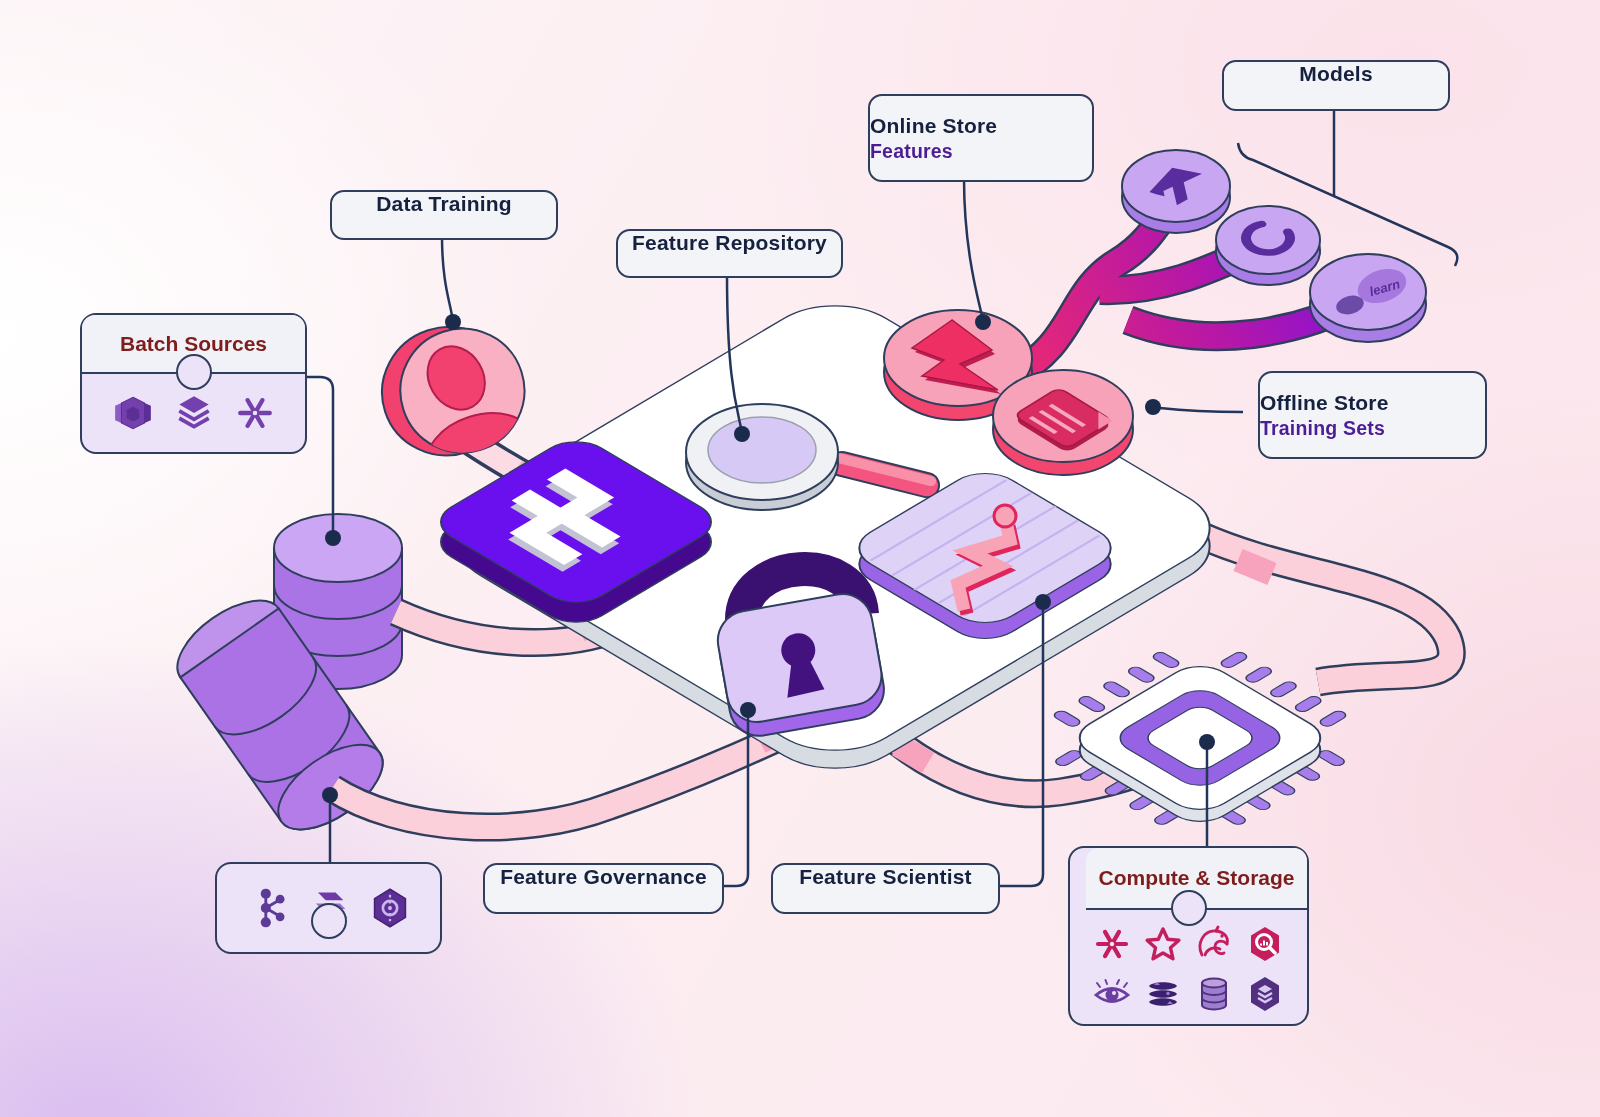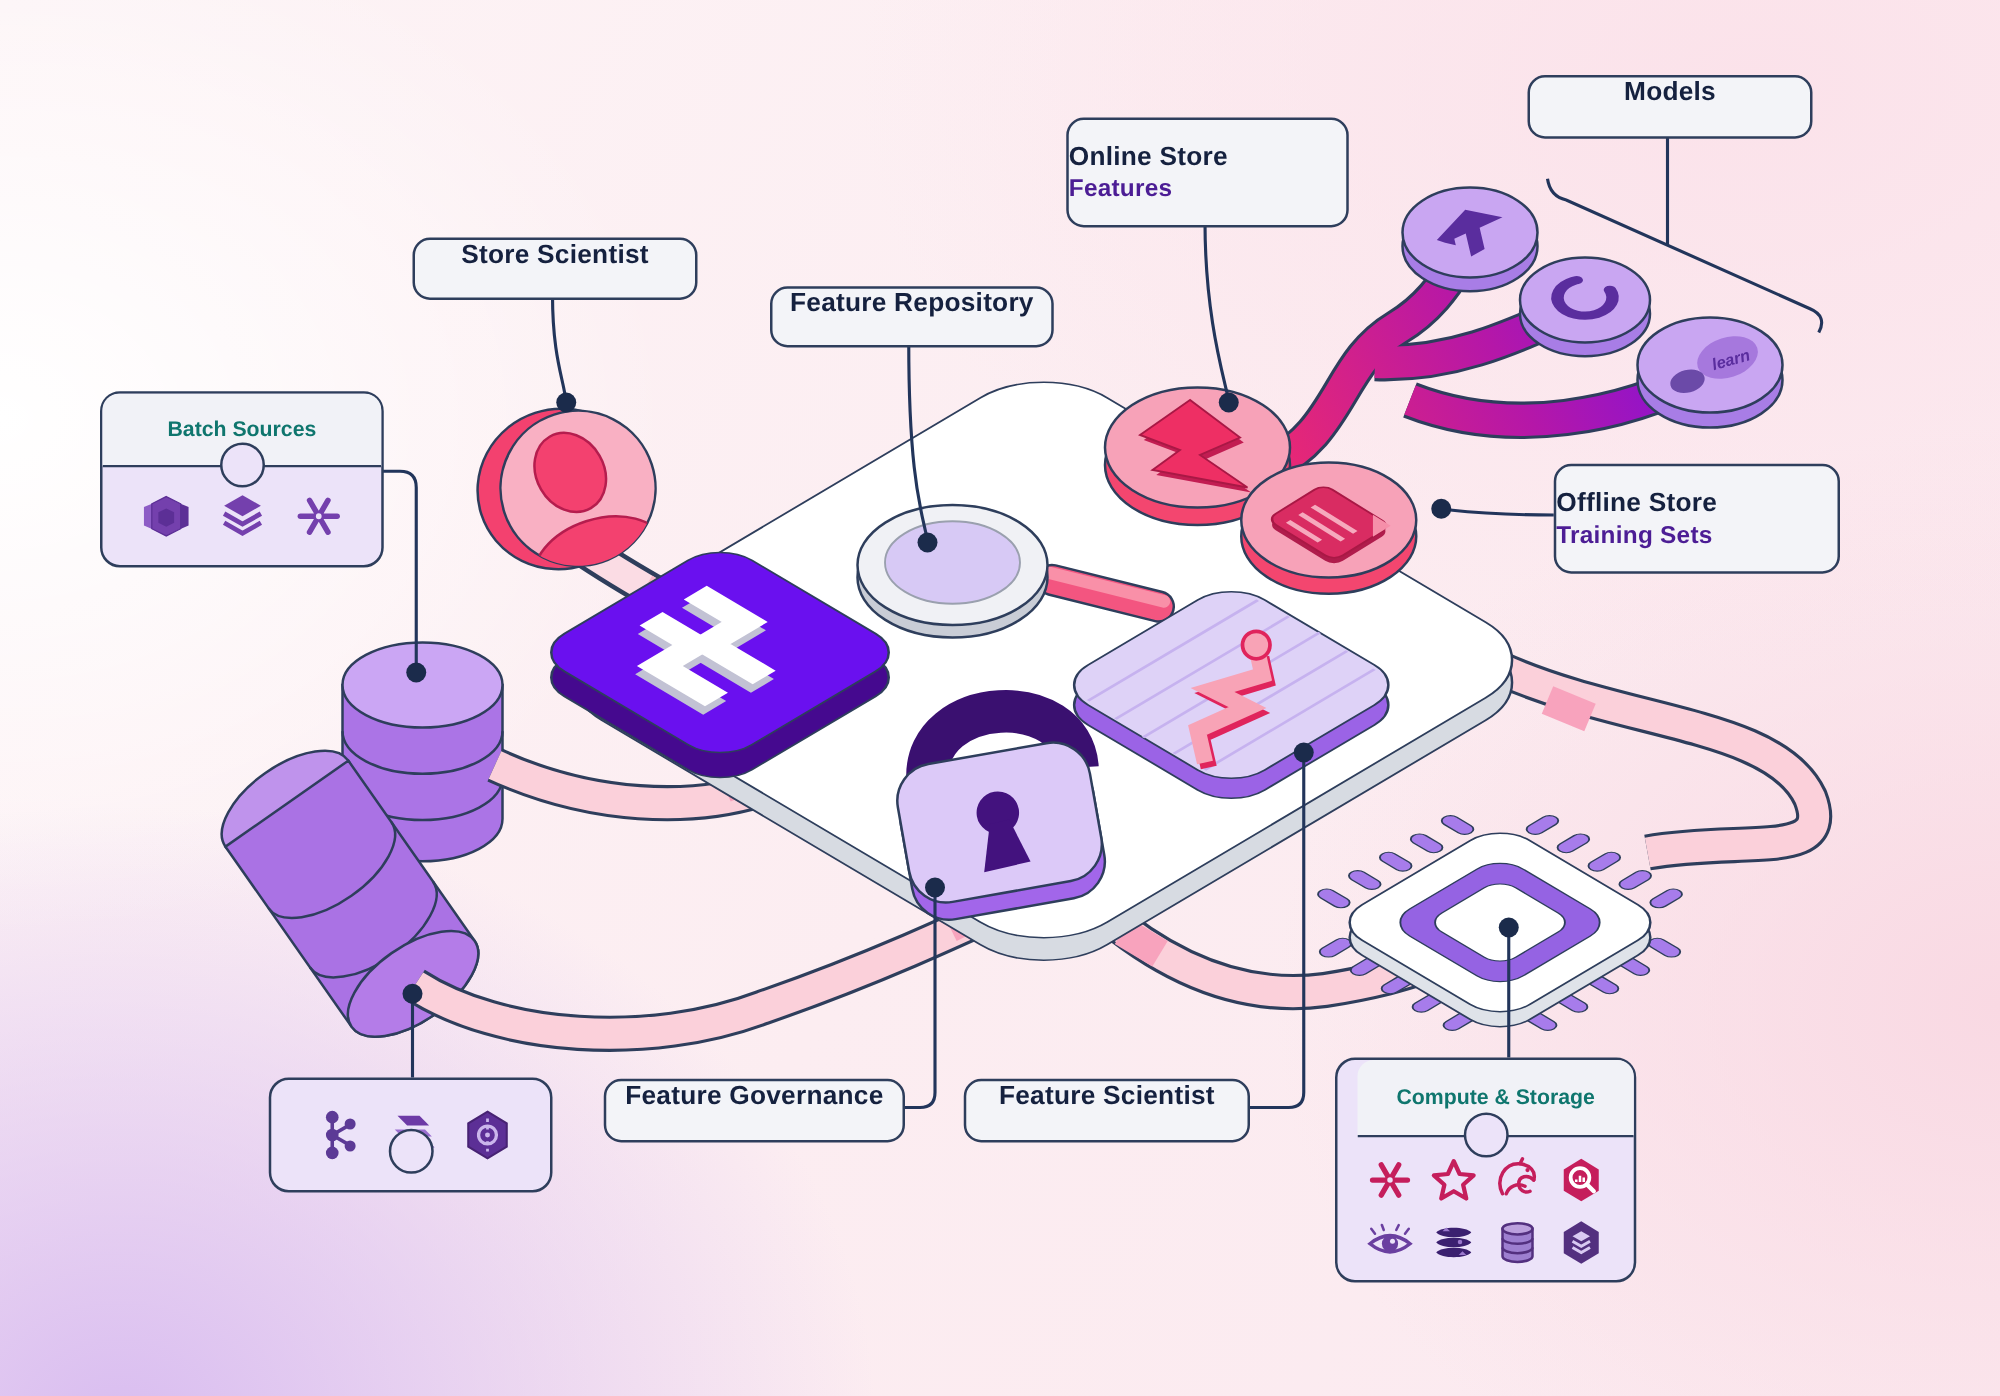--- a/index.html
+++ b/index.html
@@ -7,25 +7,25 @@
     background:
       radial-gradient(1200px 800px at 88% 6%, #fbe2ea 0%, rgba(251,226,234,0) 60%),
       radial-gradient(1100px 900px at 6% 102%, #d9bdf0 0%, rgba(217,189,240,0) 55%),
       radial-gradient(900px 700px at 0% 30%, #ffffff 0%, rgba(255,255,255,0) 60%),
       radial-gradient(1000px 800px at 100% 72%, #f9d9e3 0%, rgba(249,217,227,0) 58%),
       linear-gradient(120deg, #fdf4f6 0%, #fcedf1 50%, #fbe9ef 100%);}
   svg.illu{position:absolute;left:0;top:0;z-index:1;}
   .lbl{position:absolute;z-index:3;display:flex;align-items:flex-start;justify-content:center;
     background:#f3f4f8;border:2.5px solid #2e3e5c;border-radius:14px;font-weight:700;
     font-size:21px;color:#15213f;letter-spacing:.2px;}
-  .lbl.two{flex-direction:column;gap:2px;}
+  .lbl.two{flex-direction:column;gap:2px;margin-left:15px;}
   .lbl .sub{color:#4c1d95;font-size:19.5px;}
   .srcbox{position:absolute;z-index:3;border:2.5px solid #2e3e5c;border-radius:16px;background:#ece3f9;}
   .srchead{display:flex;align-items:center;justify-content:center;background:#f1f2f7;
-    border-bottom:2.5px solid #2e3e5c;border-radius:13px 13px 0 0;font-weight:700;font-size:17px;color:#0f766e;}
+    border-bottom:2.5px solid #2e3e5c;border-radius:13px 13px 0 0;font-weight:700;font-size:21px;color:#7f1d1d;}
   .tab{position:absolute;width:32px;height:32px;border-radius:50%;background:#ece3f9;
     border:2.5px solid #2e3e5c;left:50%;transform:translateX(-50%);z-index:4;}
   .iconsrow{display:flex;align-items:center;justify-content:space-around;padding:8px 20px;}
   .icongrid{display:grid;grid-template-columns:repeat(4,1fr);justify-items:center;align-items:center;
     padding:14px 16px 10px 16px;row-gap:10px;}
   .ic{display:block;}
 </style>
 </head>
 <body>
 
@@ -282,21 +282,21 @@
 <div class="lbl" style="left:1222px;top:60px;width:224px;height:47px;">
   <span>Models</span>
 </div>
 
 <div class="lbl two" style="left:853px;top:94px;width:222px;height:84px;">
   <span>Online Store</span>
   <span class="sub">Features</span>
 </div>
 
 <div class="lbl" style="left:330px;top:190px;width:224px;height:46px;">
-  <span>Store Scientist</span>
+  <span>Data Training</span>
 </div>
 
 <div class="lbl" style="left:616px;top:229px;width:223px;height:45px;">
   <span>Feature Repository</span>
 </div>
 
 <div class="lbl two" style="left:1243px;top:371px;width:225px;height:84px;">
   <span>Offline Store</span>
   <span class="sub">Training Sets</span>
 </div>

